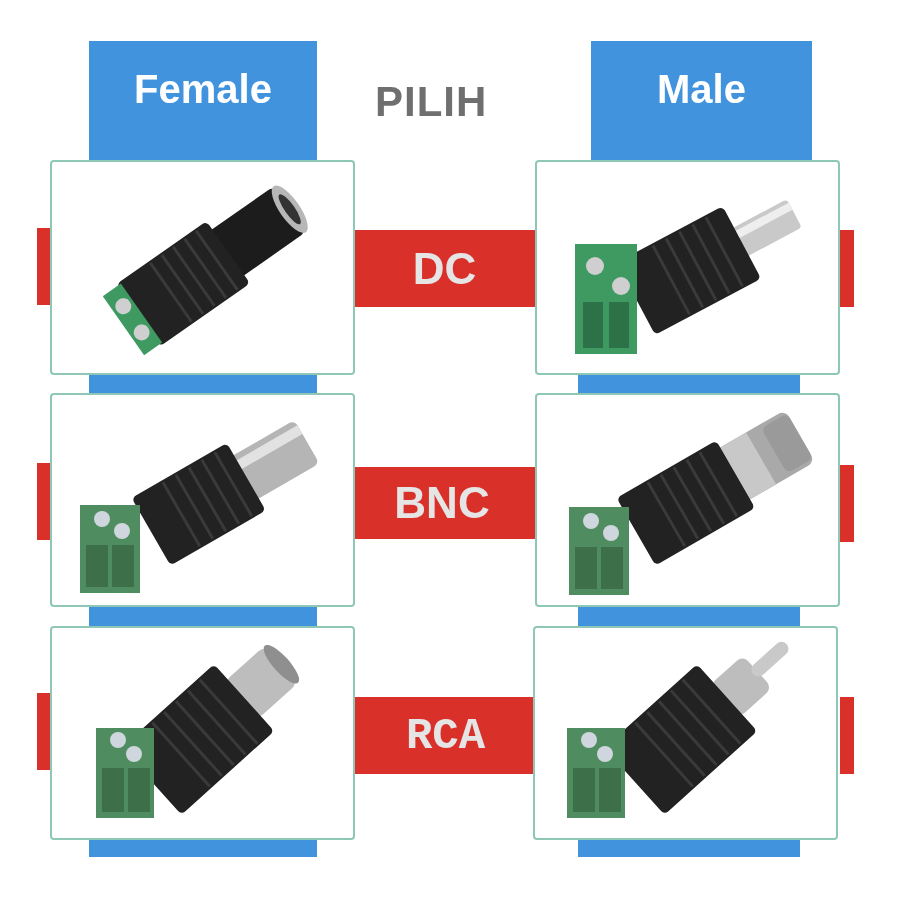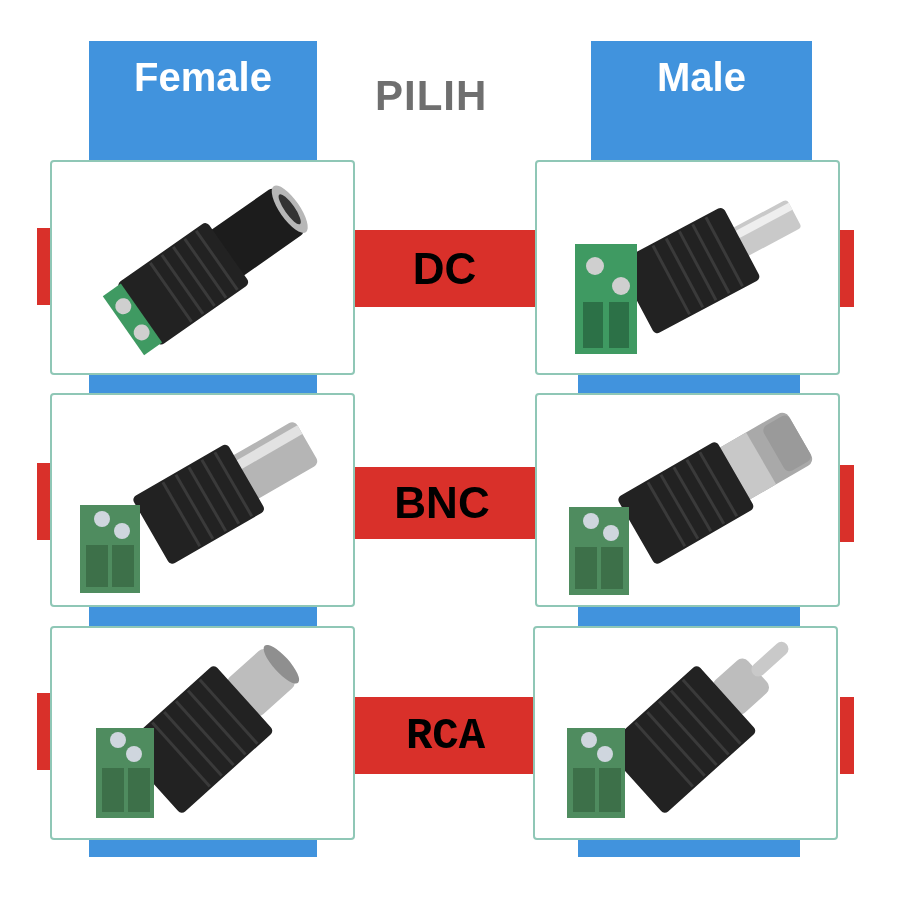--- a/index.html
+++ b/index.html
@@ -1,32 +1,32 @@
 <!DOCTYPE html>
 <html><head>
 <meta charset="utf-8">
 <style>
   html, body { margin: 0; padding: 0; }
   body { width: 900px; height: 900px; background: #ffffff; position: relative; overflow: hidden; font-family: "Liberation Sans", sans-serif; }
   .abs { position: absolute; }
   .blue { background: #4193dd; }
   .red { background: #d9302a; }
-  .col-head { color: #ffffff; font-weight: bold; font-size: 40px; text-align: center; line-height: 1; padding-top: 16px; box-sizing: border-box; }
+  .col-head { color: #ffffff; font-weight: bold; font-size: 40px; text-align: center; line-height: 1; padding-top: 28px; box-sizing: border-box; }
   .title { color: #6f6f6f; font-weight: bold; font-size: 42px; letter-spacing: 1px; }
   .card { background: #ffffff; border: 2px solid #8fc7b6; border-radius: 4px; box-sizing: border-box; overflow: hidden; }
-  .row-label { color: #000000; font-weight: bold; font-size: 44px; display: flex; align-items: center; justify-content: center; }
+  .row-label { color: #e5e5e5; font-weight: bold; font-size: 44px; display: flex; align-items: center; justify-content: center; }
   svg { display: block; }
 </style>
 </head>
 <body>
 
 <div class="abs blue col-head" style="left:89px; top:41px; width:228px; height:120px;">
   <span>Female</span>
 </div>
-<div class="abs title" style="left:375px; top:72px;">PILIH</div>
+<div class="abs title" style="left:375px; top:78px;">PILIH</div>
 <div class="abs blue col-head" style="left:591px; top:41px; width:221px; height:120px;">
   <span>Male</span>
 </div>
 
 <div class="abs blue" style="left:89px; top:375px; width:228px; height:18px;"></div>
 <div class="abs blue" style="left:89px; top:607px; width:228px; height:19px;"></div>
 <div class="abs blue" style="left:89px; top:840px; width:228px; height:17px;"></div>
 <div class="abs blue" style="left:578px; top:375px; width:222px; height:18px;"></div>
 <div class="abs blue" style="left:578px; top:607px; width:222px; height:19px;"></div>
 <div class="abs blue" style="left:578px; top:840px; width:222px; height:17px;"></div>

